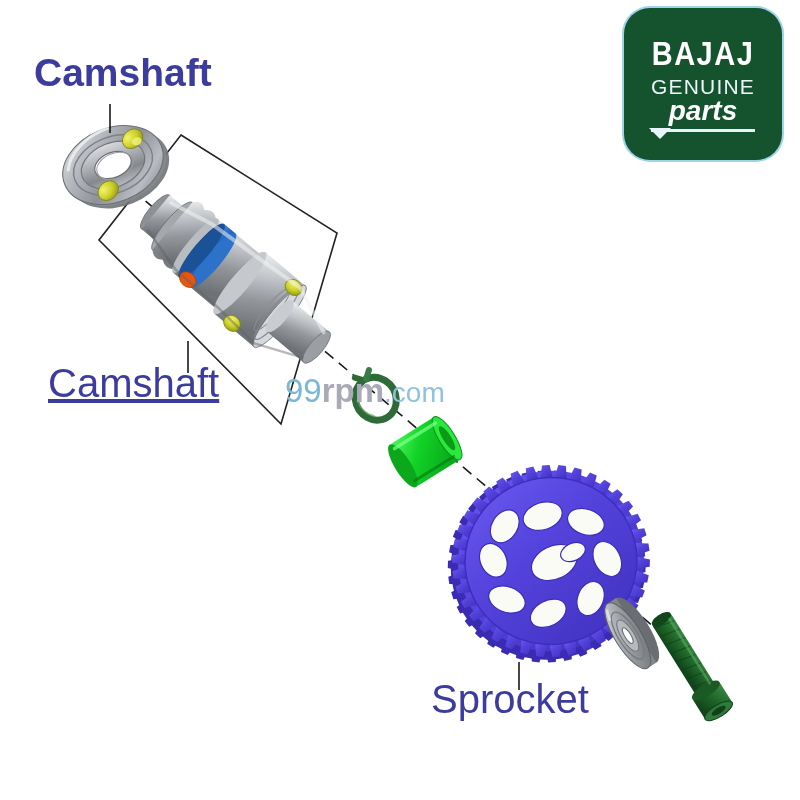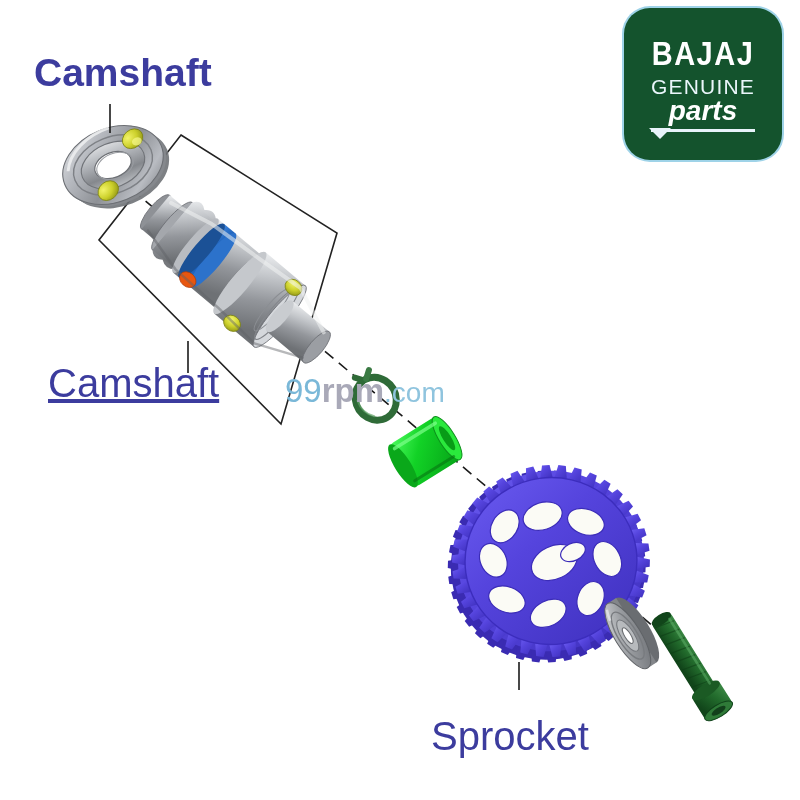--- a/index.html
+++ b/index.html
@@ -42,21 +42,21 @@
     font-weight: 700;
   }
   #label-camshaft {
     left: 48px;
     top: 361px;
     font-size: 40px;
     text-decoration: underline;
   }
   #label-sprocket {
     left: 431px;
-    top: 714px;
+    top: 677px;
     font-size: 40px;
   }
   
   #brand-logo {
     position: absolute;
     left: 624px;
     top: 8px;
     width: 158px;
     height: 152px;
     border-radius: 26px;

